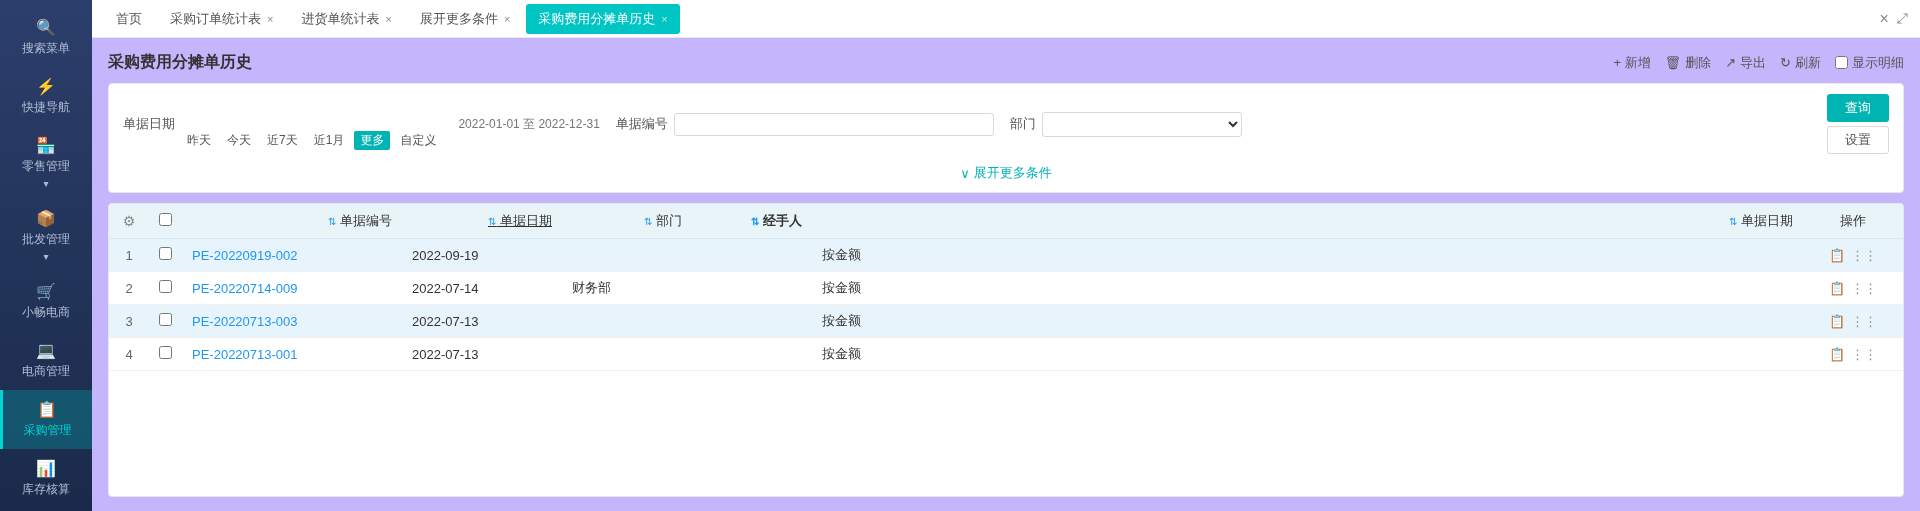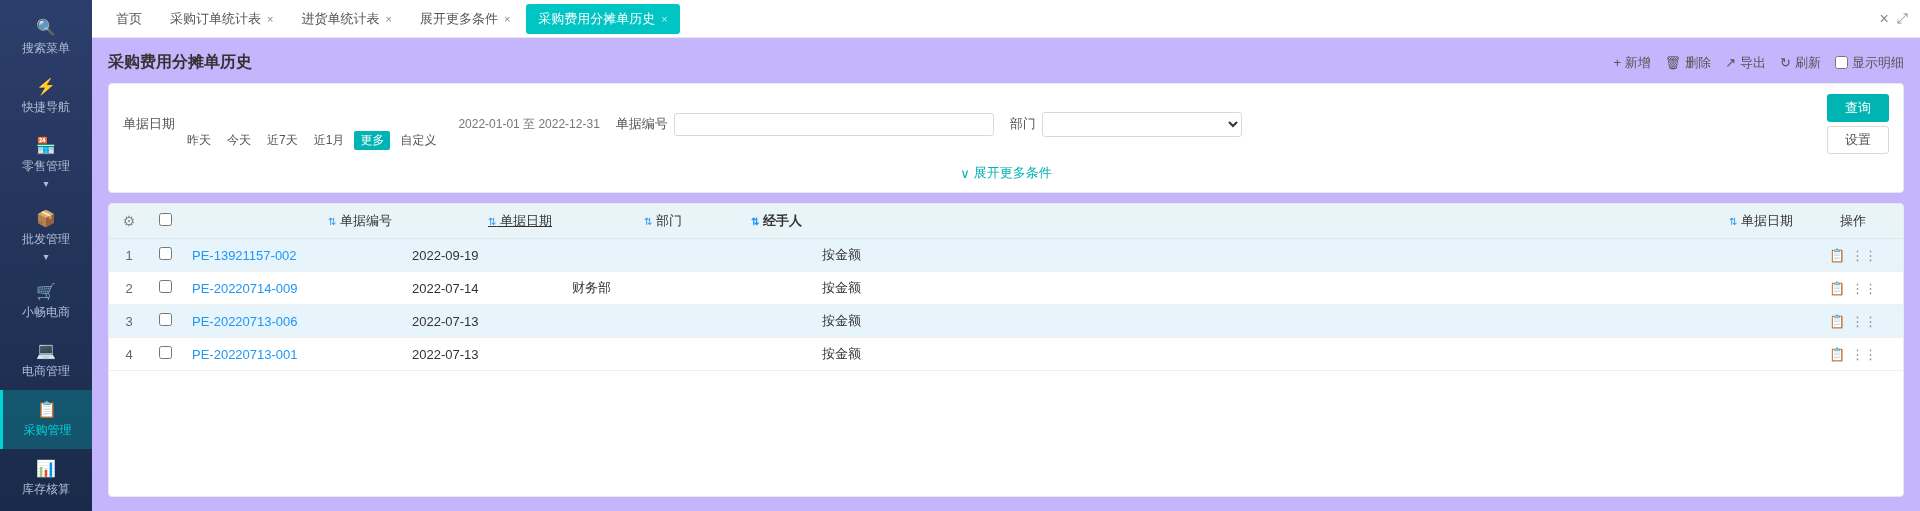--- a/index.html
+++ b/index.html
@@ -459,21 +459,21 @@
             </th>
           </tr>
         </thead>
         <tbody>
           <tr class="row-highlight">
             <td class="row-num center">1</td>
             <td class="col-checkbox center checkbox-cell">
               <input type="checkbox" style="">
             </td>
             <td>
-              <a class="link-text">PE-13921157-002</a>
+              <a class="link-text">PE-20220919-002</a>
             </td>
             <td>2022-09-19</td>
             <td></td>
             <td></td>
             <td>按金额</td>
             <td class="center">
               <div class="action-icons" style="justify-content:center;">
                 <span class="action-icon">📋</span>
                 <span class="action-icon">⋮⋮</span>
               </div>
@@ -497,21 +497,21 @@
                 <span class="action-icon">⋮⋮</span>
               </div>
             </td>
           </tr>
           <tr class="row-highlight">
             <td class="row-num center">3</td>
             <td class="col-checkbox center checkbox-cell">
               <input type="checkbox" style="">
             </td>
             <td>
-              <a class="link-text">PE-20220713-006</a>
+              <a class="link-text">PE-20220713-003</a>
             </td>
             <td>2022-07-13</td>
             <td></td>
             <td></td>
             <td>按金额</td>
             <td class="center">
               <div class="action-icons" style="justify-content:center;">
                 <span class="action-icon">📋</span>
                 <span class="action-icon">⋮⋮</span>
               </div>

